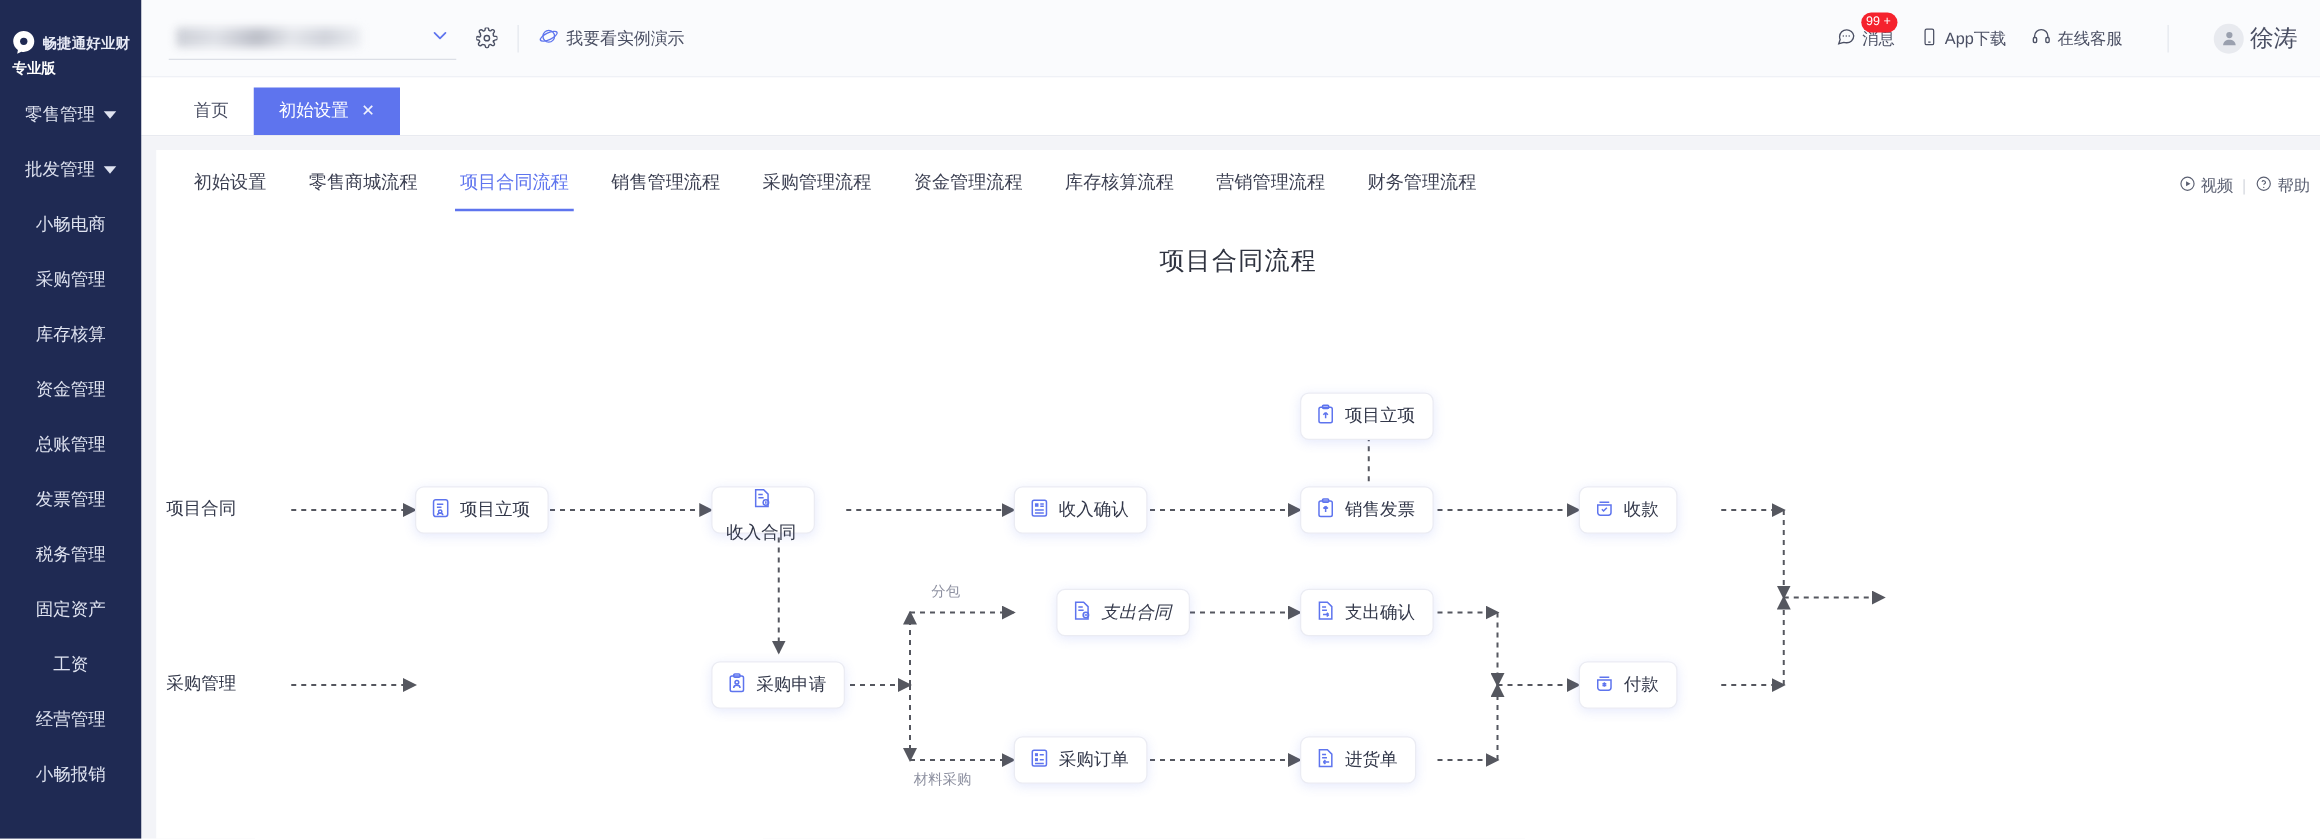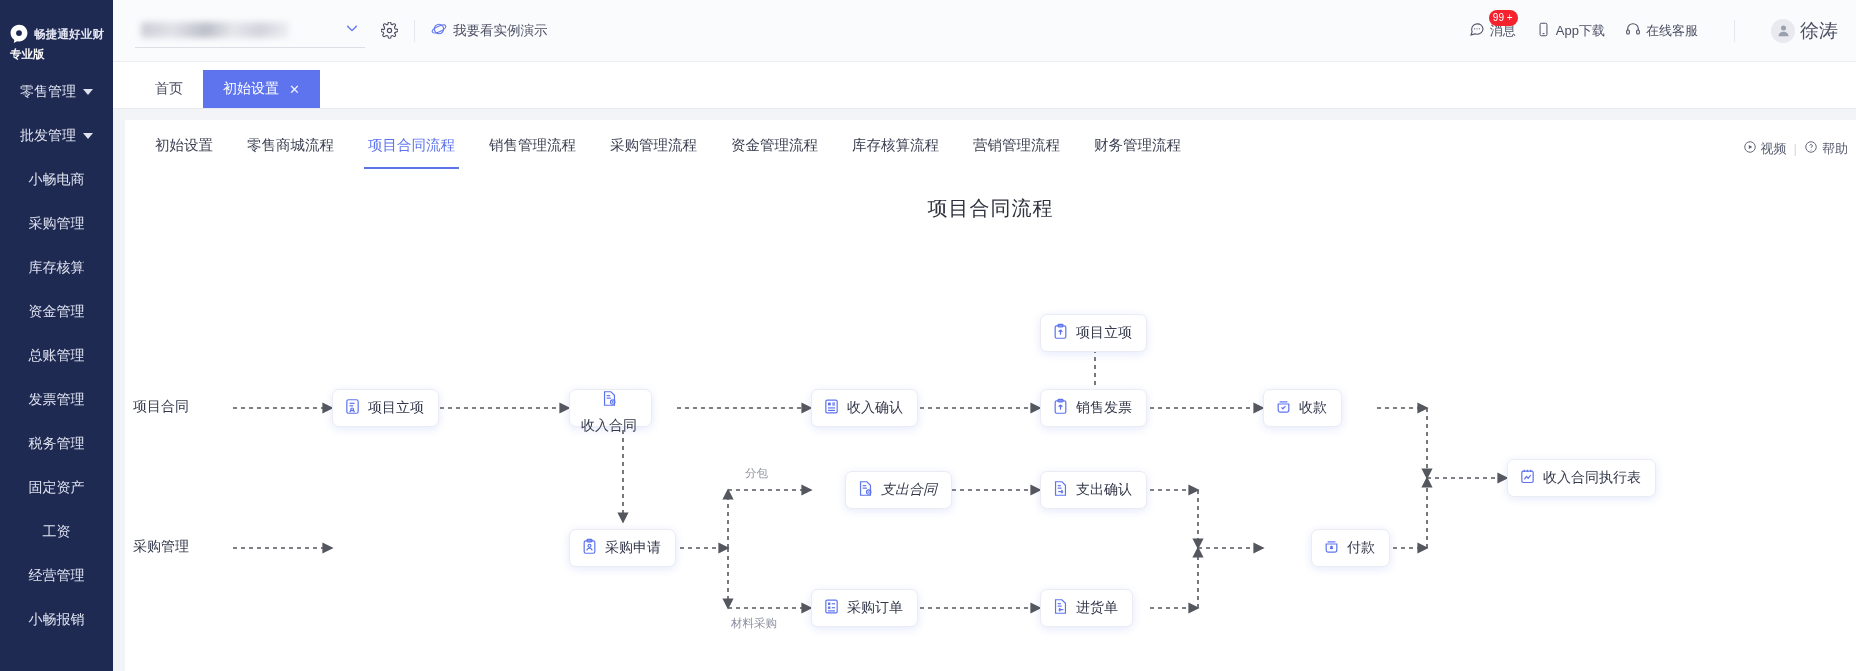--- a/index.html
+++ b/index.html
@@ -418,32 +418,20 @@
             <span>
               <svg viewBox="0 0 24 24" fill="none" stroke="#5e74ee" stroke-width="1.7">
                   <path d="M4.5 8.5h15v8.5a3 3 0 01-3 3h-9a3 3 0 01-3-3z"></path>
                   <path d="M6.5 5.5h11"></path>
                   <path d="M9.2 13.2l1.9 2 3.7-3.7"></path>
                 </svg>
             </span>
             <span>收款</span>
           </div>
 
-          <div class="node" style="left:1382px; top:229px;">
-            <span>
-              <svg viewBox="0 0 24 24" fill="none" stroke="#5e74ee" stroke-width="1.7">
-                  <rect x="4" y="4.5" width="16" height="16" rx="2"></rect>
-                  <line x1="7.5" y1="2.5" x2="7.5" y2="5.5"></line>
-                  <line x1="12" y1="2.5" x2="12" y2="5.5"></line>
-                  <line x1="16.5" y1="2.5" x2="16.5" y2="5.5"></line>
-                  <path d="M7.5 16l3-4 2.5 2.5 3.5-4.5"></path>
-                </svg>
-            </span>
-            <span>收入合同执行表</span>
-          </div>
 
           <div class="node" style="left:444px; top:299px;">
             <span>
               <svg viewBox="0 0 24 24" fill="none" stroke="#5e74ee" stroke-width="1.7">
                   <rect x="4.5" y="4" width="15" height="17.5" rx="2"></rect>
                   <rect x="8.5" y="1.8" width="7" height="3.6" rx="1.2"></rect>
                   <circle cx="12" cy="11" r="2.1"></circle>
                   <path d="M8.4 17.6c0-2 1.6-3.1 3.6-3.1s3.6 1.1 3.6 3.1"></path>
                 </svg>
             </span>
@@ -494,21 +482,21 @@
               <svg viewBox="0 0 24 24" fill="none" stroke="#5e74ee" stroke-width="1.7">
                   <path d="M5 2.5h9l5 5v14H5z"></path>
                   <line x1="8" y1="8" x2="12.5" y2="8"></line>
                   <line x1="8" y1="11.5" x2="13.5" y2="11.5"></line>
                   <path d="M16 16.5H9.5M9.5 16.5l2.3-2.2M9.5 16.5l2.3 2.2"></path>
                 </svg>
             </span>
             <span>进货单</span>
           </div>
 
-          <div class="node" style="left:1186px; top:299px;">
+          <div class="node" style="left:1138px; top:299px;">
             <span>
               <svg viewBox="0 0 24 24" fill="none" stroke="#5e74ee" stroke-width="1.7">
                   <path d="M4.5 8.5h15v8.5a3 3 0 01-3 3h-9a3 3 0 01-3-3z"></path>
                   <path d="M6.5 5.5h11"></path>
                   <path d="M12 11v5M9.8 12.6h4.4M9.8 14.6h4.4"></path>
                 </svg>
             </span>
             <span>付款</span>
           </div>
 

